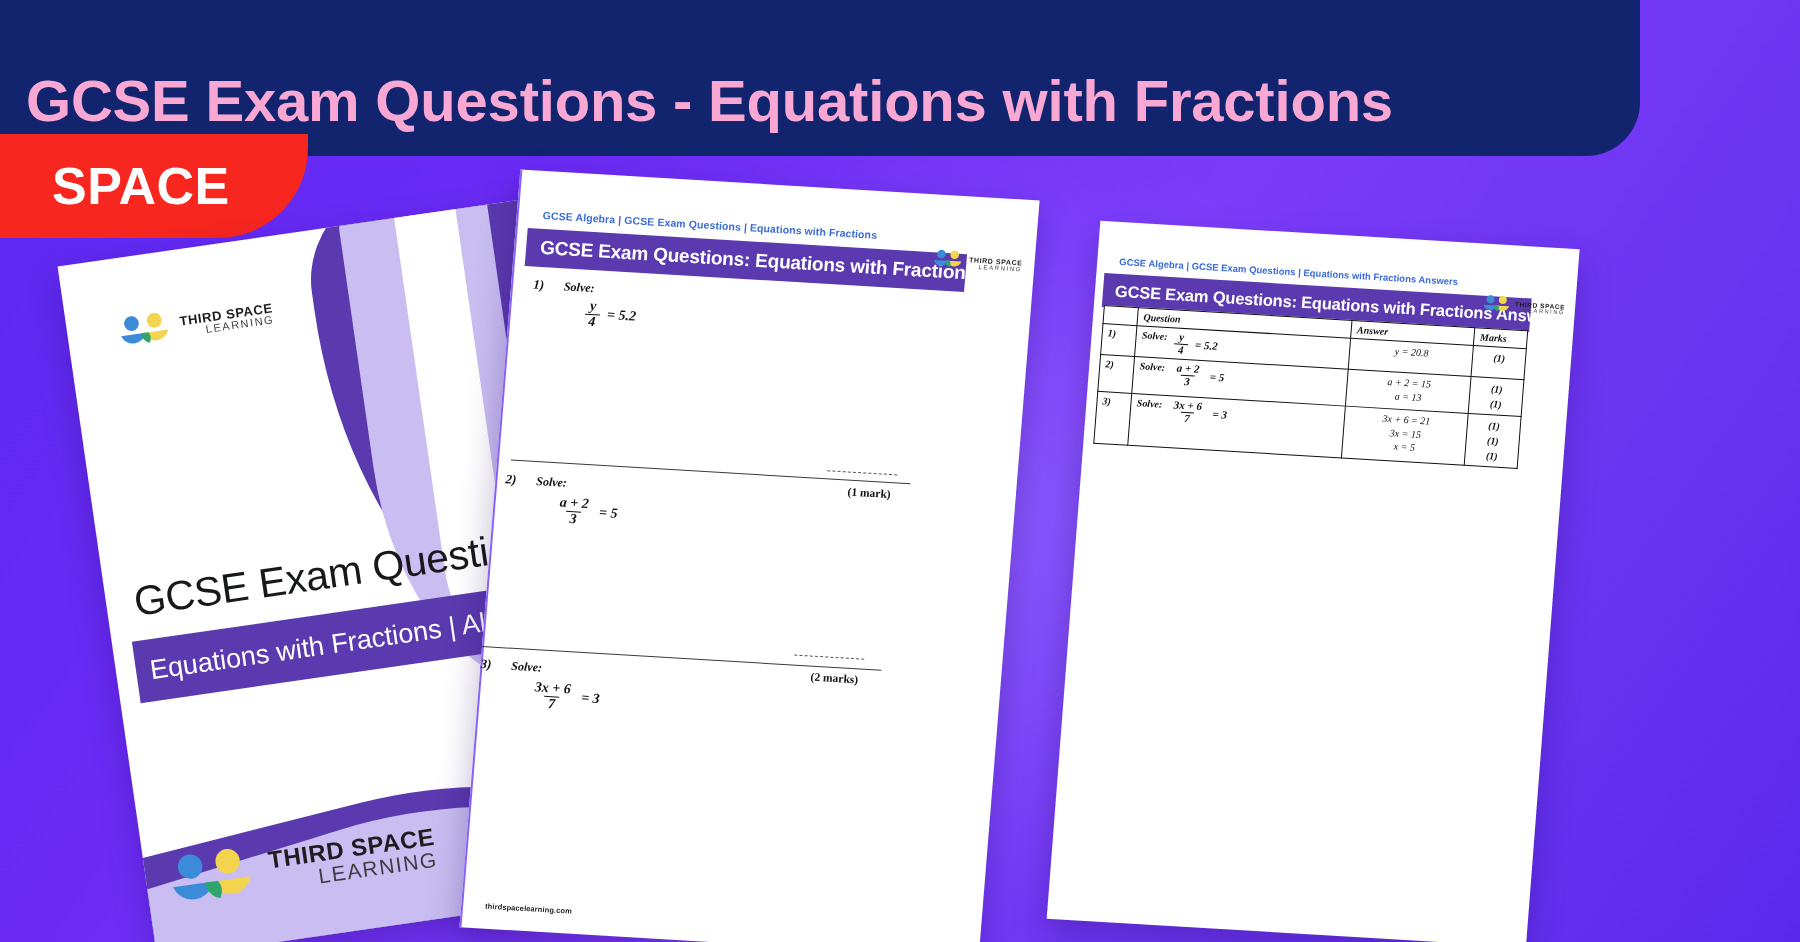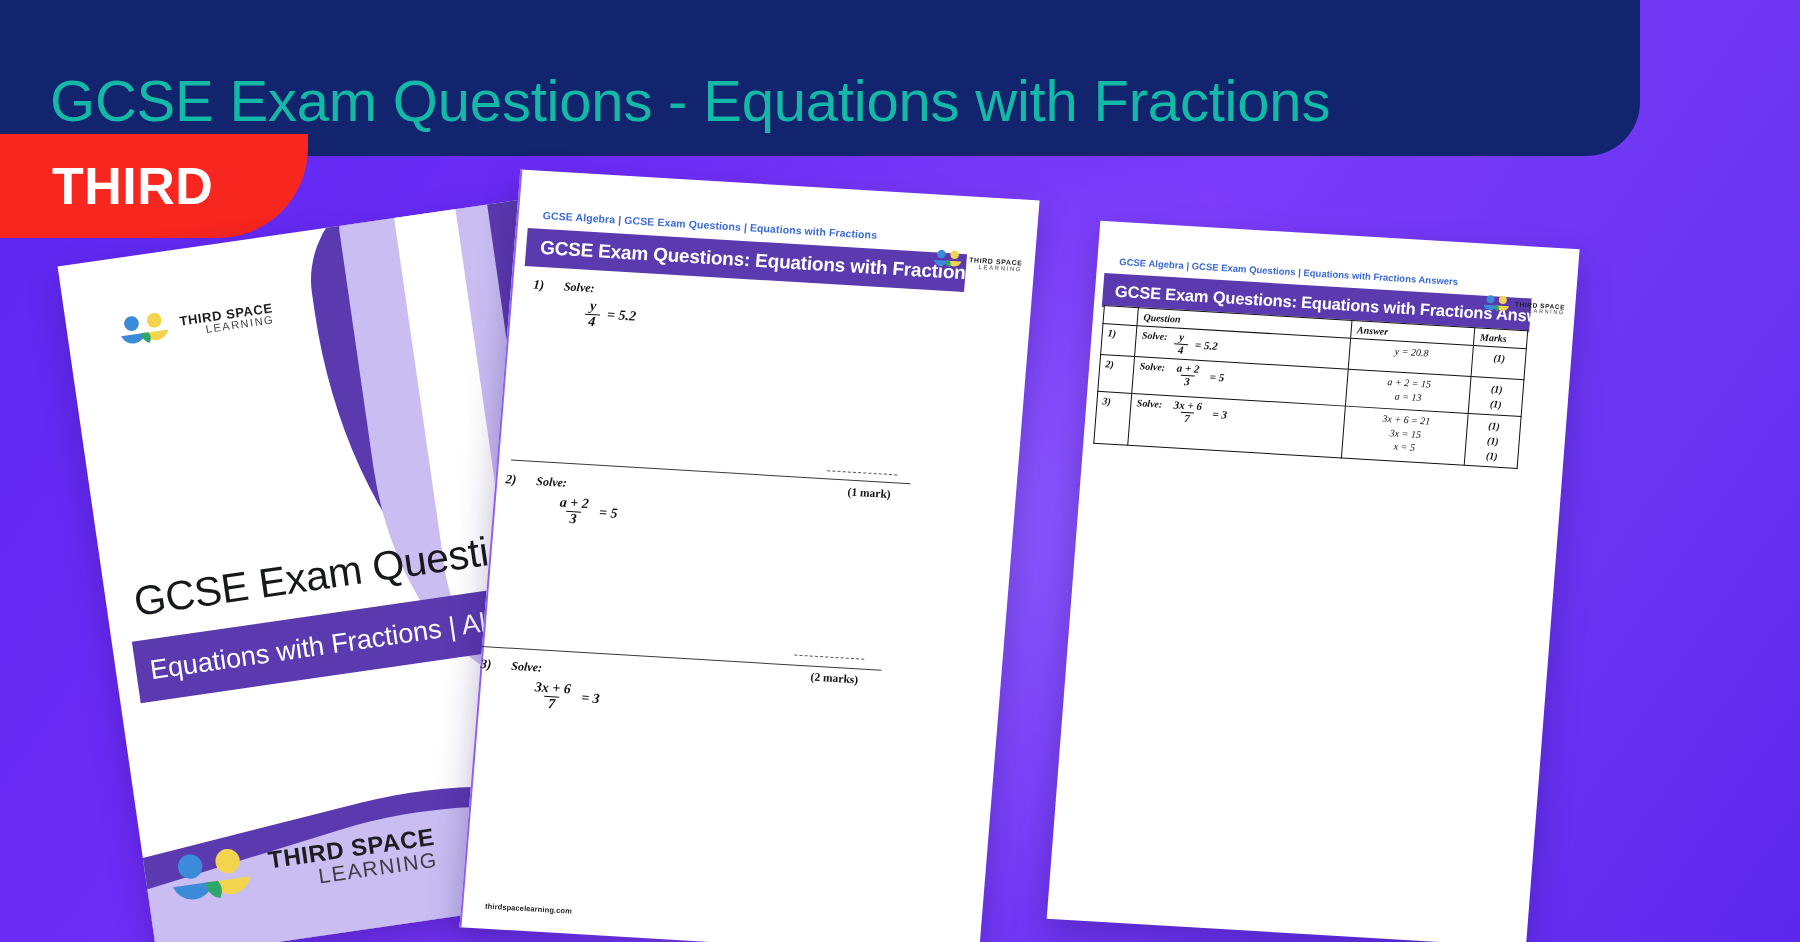--- a/index.html
+++ b/index.html
@@ -26,27 +26,26 @@
   
   .header-banner {
     position: absolute; left: -40px; top: -40px;
     width: 1680px; height: 196px;
     background: #12246E;
     border-bottom-right-radius: 54px;
     display: flex; align-items: flex-end;
     padding: 0 0 26px 66px;
   }
   .header-title {
-    color: #14b8a6;
+    color: #f9a8d4;
     font-size: 58px;
-    font-weight: 400;
+    font-weight: 700;
     letter-spacing: -0.2px;
     white-space: nowrap;
     line-height: 1;
-    margin-left: 24px;
   }
 
   
   .free-badge {
     position: absolute; left: -40px; top: 134px;
     width: 348px; height: 104px;
     background: #F7261F;
     border-bottom-right-radius: 90px;
     display: flex; align-items: center;
     padding-left: 92px;
@@ -234,21 +233,21 @@
 
 <div id="stage">
 
   <div class="bg-glow"></div>
 
   <div class="header-banner">
     <div class="header-title">GCSE Exam Questions - Equations with Fractions</div>
   </div>
 
   <div class="free-badge">
-    <div class="free-label">THIRD</div>
+    <div class="free-label">SPACE</div>
   </div>
 
   <div class="doc" id="cover">
     <div class="cover-swoosh-dark"></div>
     <div class="cover-swoosh-light"></div>
     <div class="cover-swoosh-white"></div>
     <div class="cover-bottom-dark"></div>
     <div class="cover-bottom-light"></div>
 
     <div class="cover-logo-top tsl-logo">

